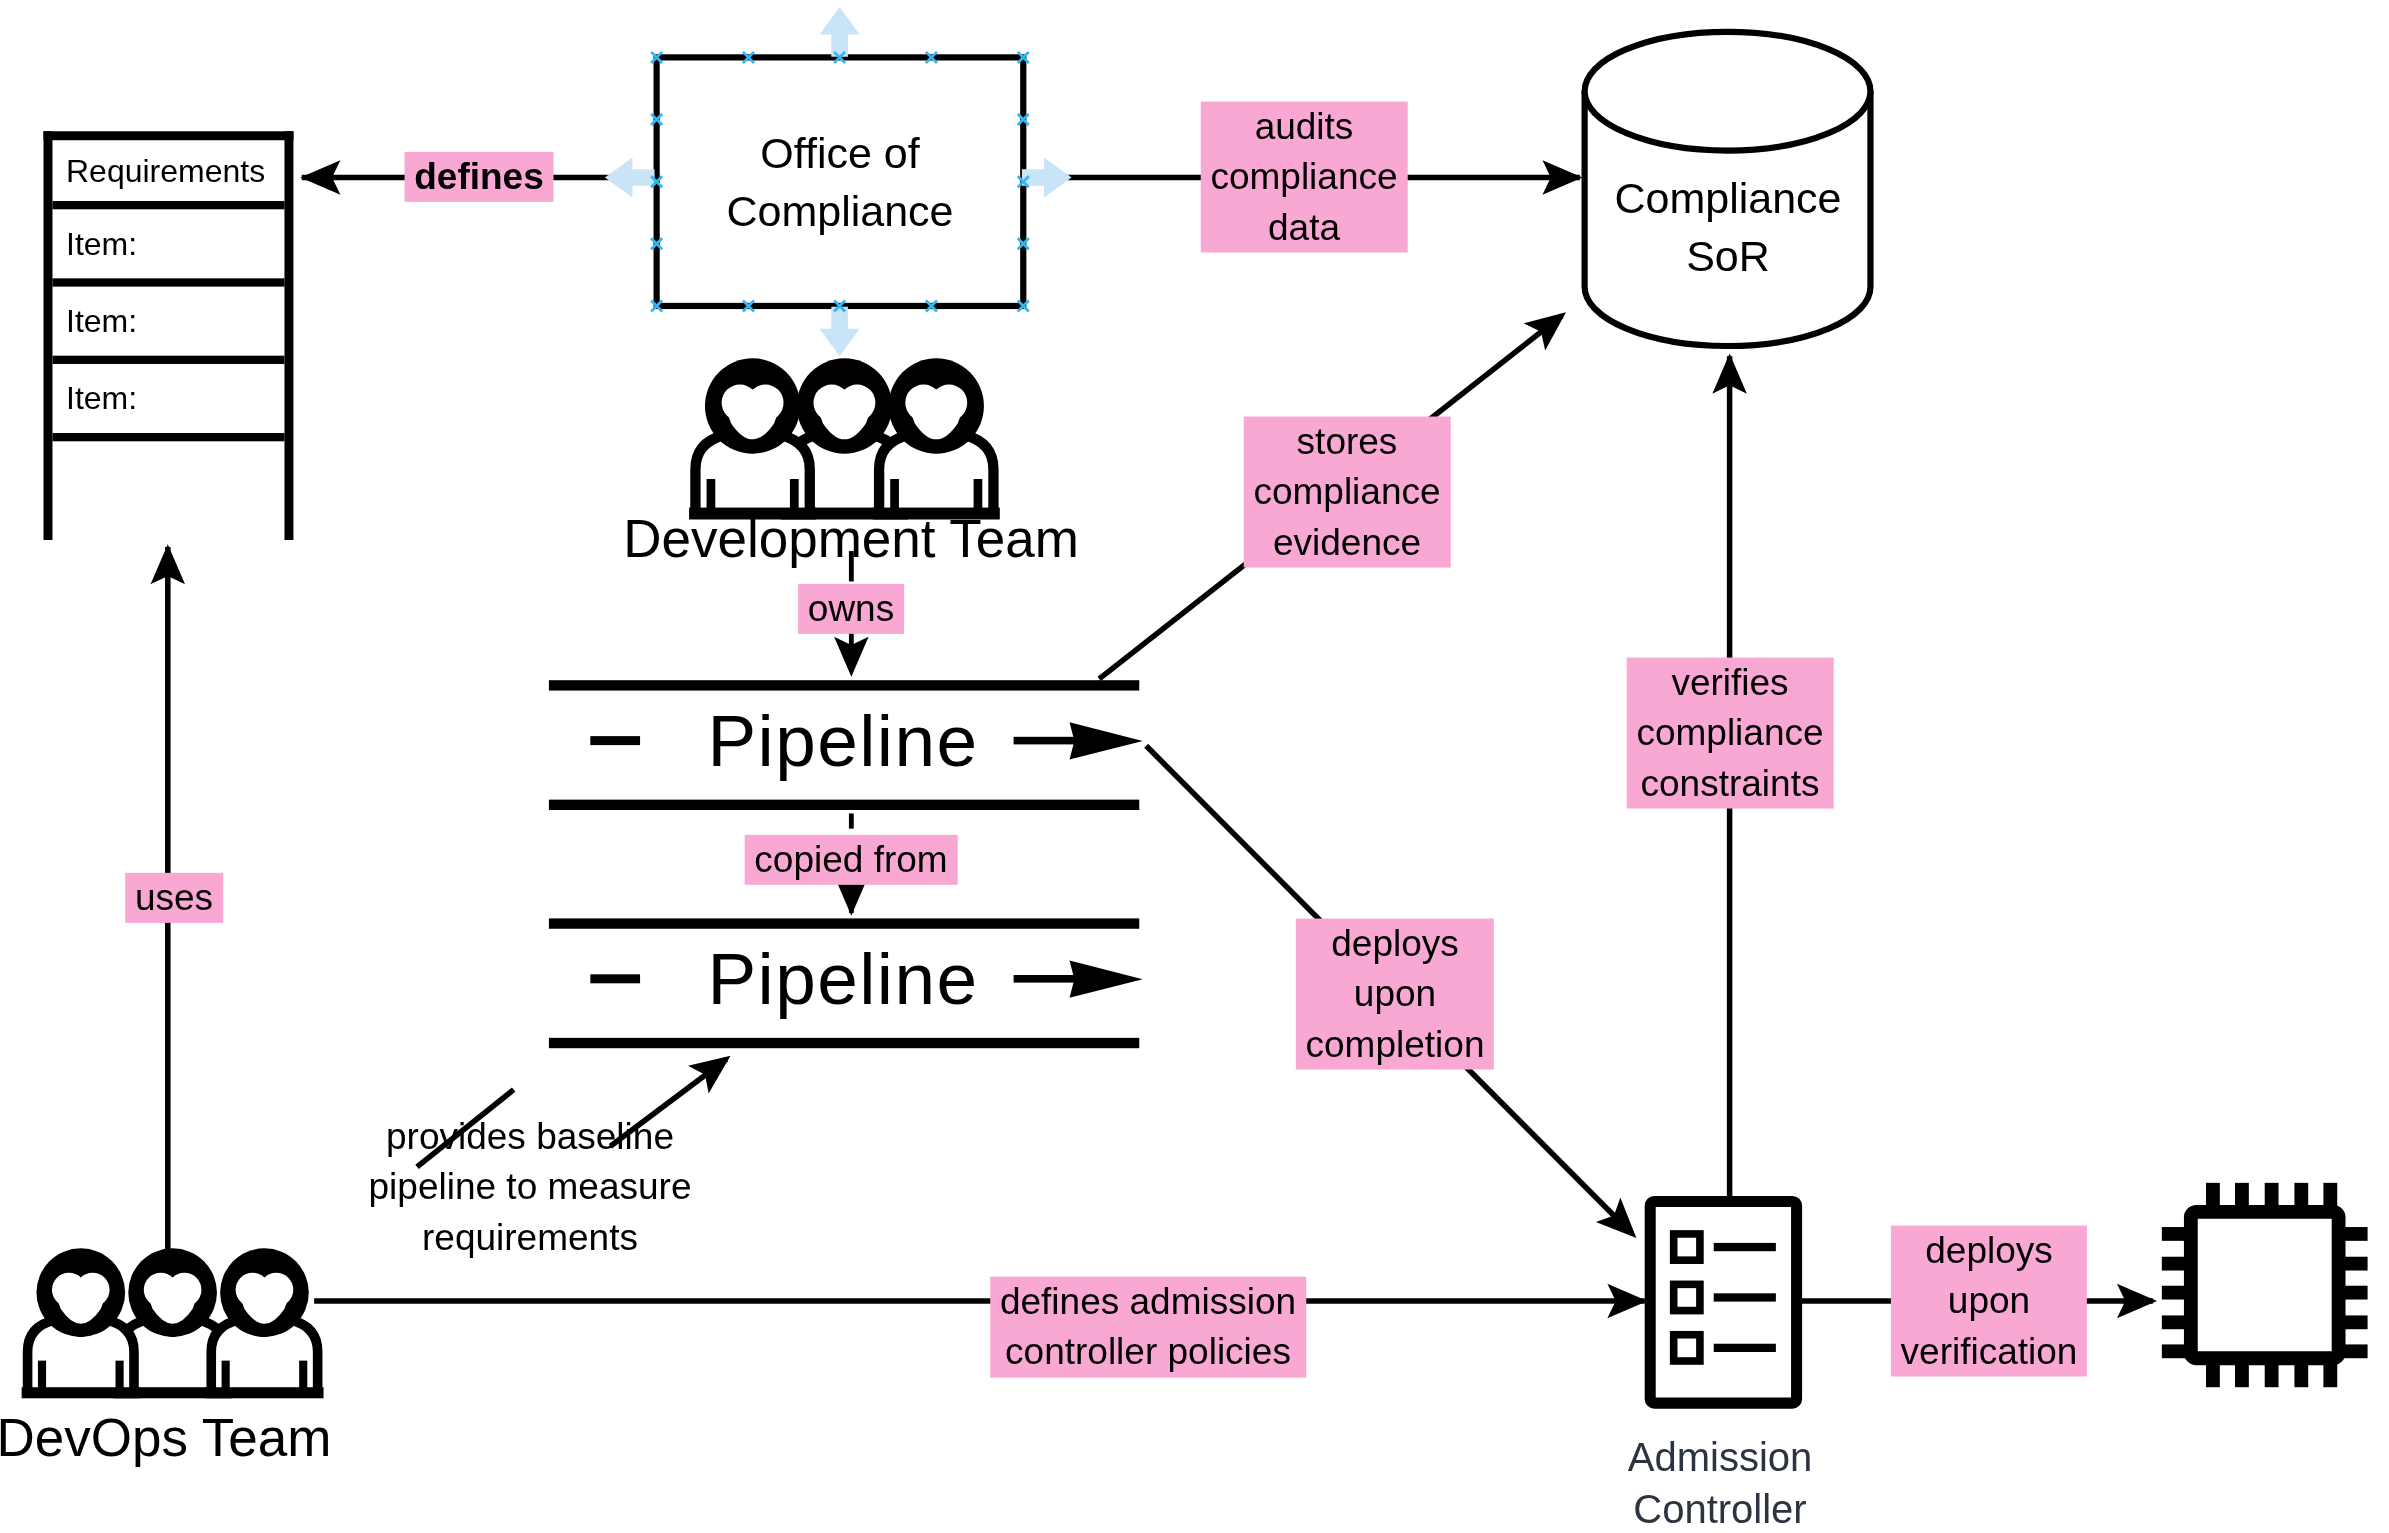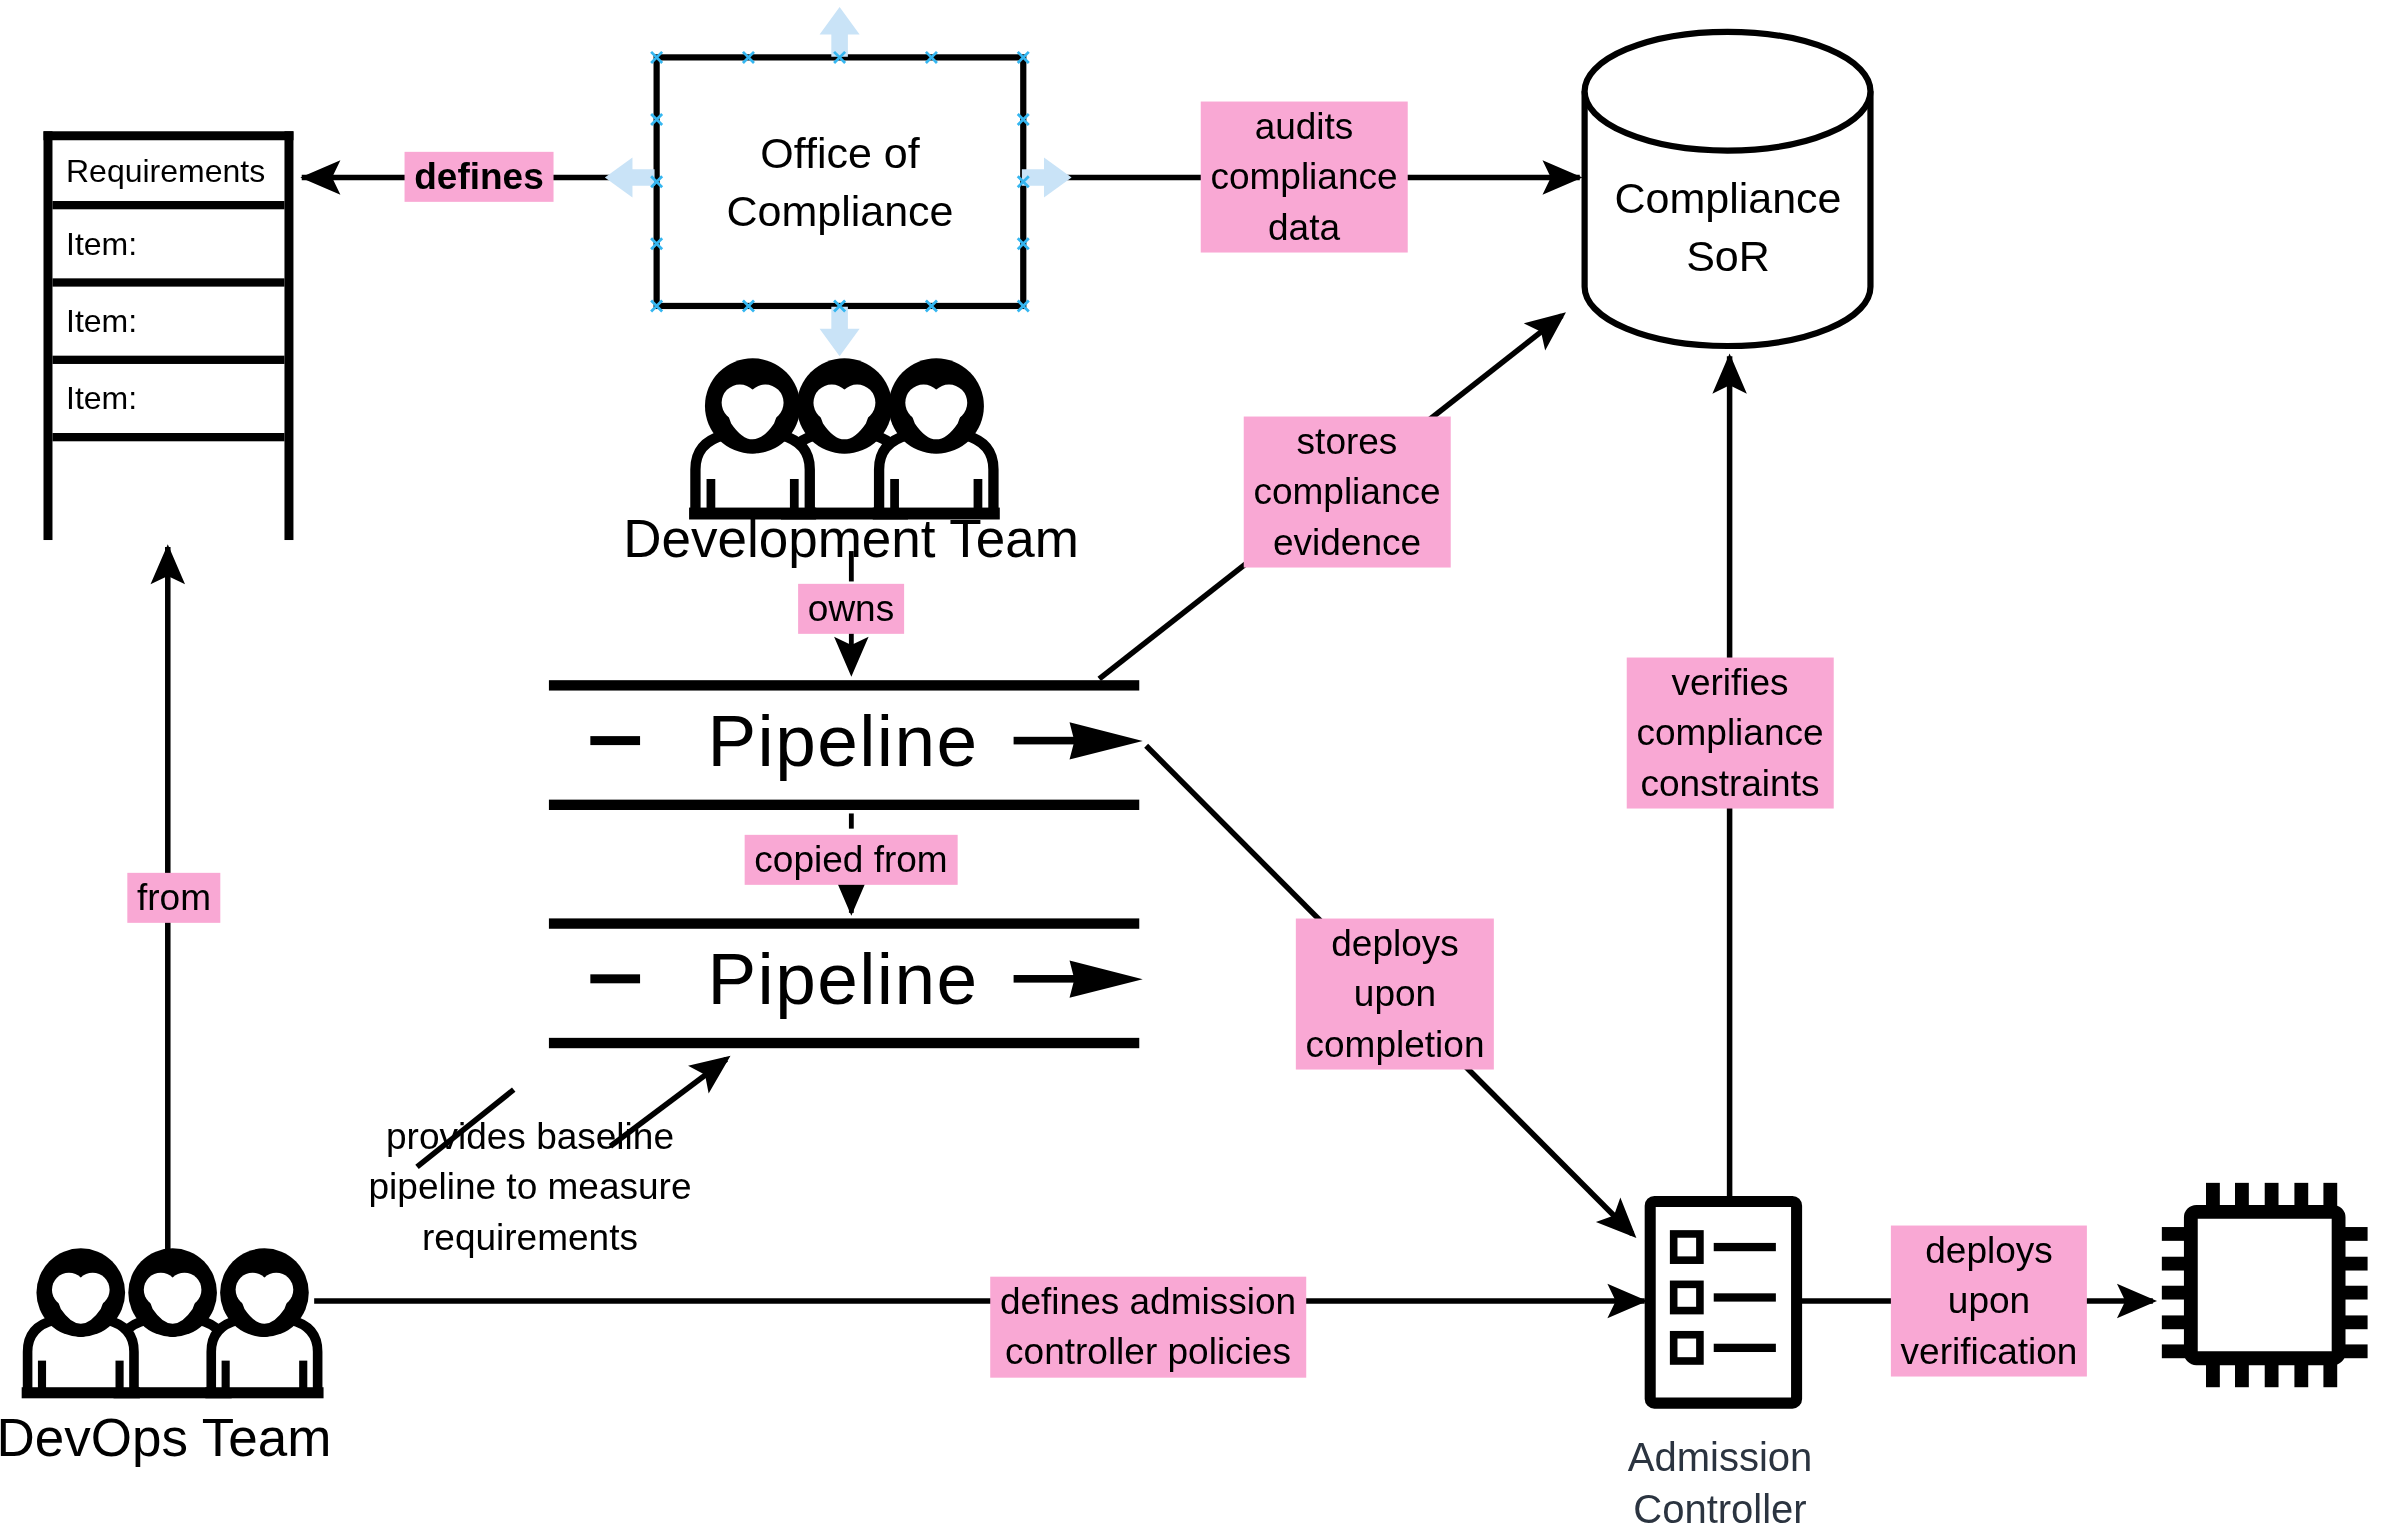--- a/index.html
+++ b/index.html
@@ -229,21 +229,21 @@
 
 <div class="label admission-label" style="left:1720px;top:1483px;color:#2b3440;">Admission
 Controller</div>
 
 <div class="label edge-label bg" style="left:479px;top:177px;font-weight:bold;">defines</div>
 
 <div class="label edge-label bg" style="left:1304px;top:177px;">audits
 compliance
 data</div>
 
-<div class="label edge-label bg" style="left:174px;top:898px;">from</div>
+<div class="label edge-label bg" style="left:174px;top:898px;">uses</div>
 
 <div class="label edge-label bg" style="left:851px;top:609px;">owns</div>
 
 <div class="label edge-label bg" style="left:851px;top:860px;">copied from</div>
 
 <div class="label edge-label bg" style="left:1347px;top:492px;">stores
 compliance
 evidence</div>
 
 <div class="label edge-label" style="left:530px;top:1156px;margin-top:31px;">provides baseline

